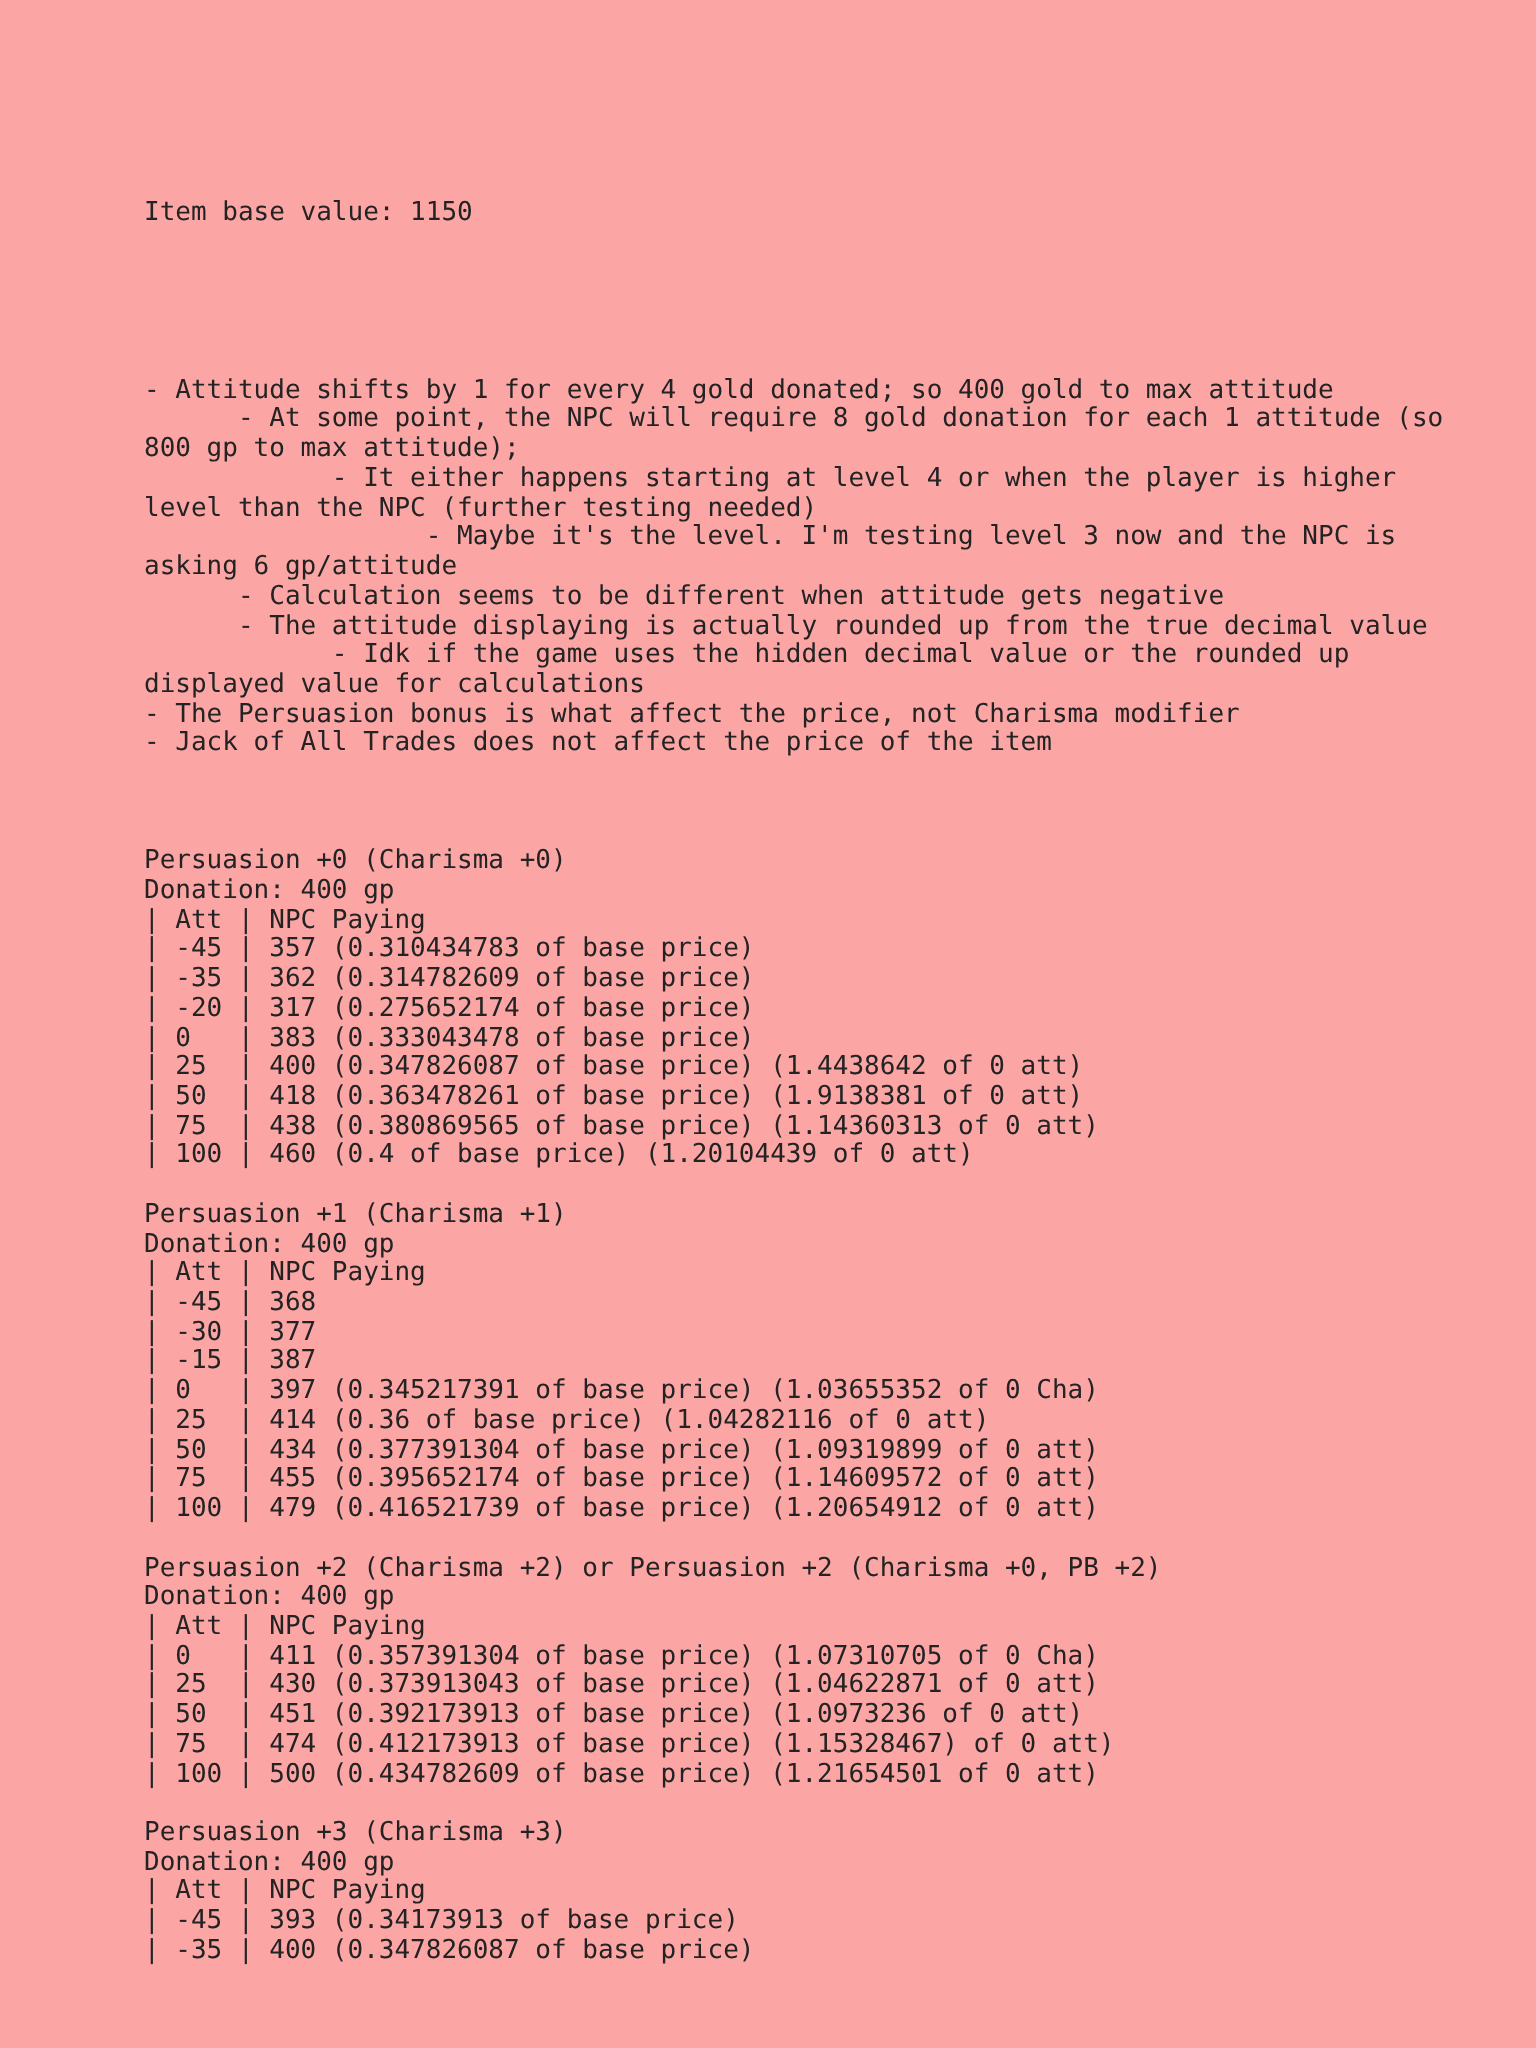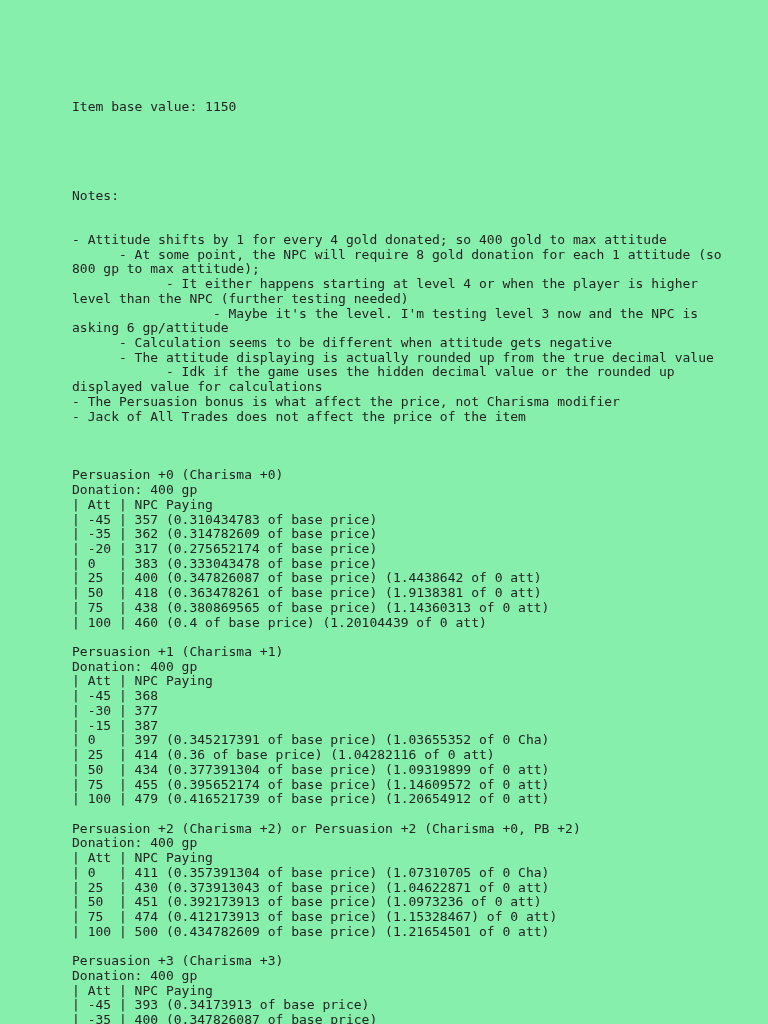--- a/index.html
+++ b/index.html
@@ -9,21 +9,21 @@
   }
   body {
     width: 768px;
     height: 1024px;
     overflow: hidden;
     position: relative;
   }
   .page {
     position: absolute;
     inset: 0;
-    background: #86efac;
+    background: #fca5a5;
   }
   .doc {
     position: absolute;
     left: 72px;
     top: 71px;
     font-family: "DejaVu Sans Mono", "Liberation Mono", monospace;
     font-size: 13px;
     line-height: 14.72px;
     color: #232323;
     white-space: pre;
@@ -33,17 +33,16 @@
     white-space: pre;
   }
 </style>
 </head>
 <body>
 
 <div class="page">
   <div class="doc">
     <div class="line">Item base value: 1150</div>
     <div class="line"></div>
-    <div class="line">Notes:</div>
     <div id="notes-lines"><div class="line">- Attitude shifts by 1 for every 4 gold donated; so 400 gold to max attitude</div><div class="line">      - At some point, the NPC will require 8 gold donation for each 1 attitude (so</div><div class="line">800 gp to max attitude);</div><div class="line">            - It either happens starting at level 4 or when the player is higher</div><div class="line">level than the NPC (further testing needed)</div><div class="line">                  - Maybe it's the level. I'm testing level 3 now and the NPC is</div><div class="line">asking 6 gp/attitude</div><div class="line">      - Calculation seems to be different when attitude gets negative</div><div class="line">      - The attitude displaying is actually rounded up from the true decimal value</div><div class="line">            - Idk if the game uses the hidden decimal value or the rounded up</div><div class="line">displayed value for calculations</div><div class="line">- The Persuasion bonus is what affect the price, not Charisma modifier</div><div class="line">- Jack of All Trades does not affect the price of the item</div></div>
     <div id="sections"><div><div class="line"></div><div class="line">Persuasion +0 (Charisma +0)</div><div class="line">Donation: 400 gp</div><div class="line">| Att | NPC Paying</div><div class="line">| -45 | 357 (0.310434783 of base price)</div><div class="line">| -35 | 362 (0.314782609 of base price)</div><div class="line">| -20 | 317 (0.275652174 of base price)</div><div class="line">| 0   | 383 (0.333043478 of base price)</div><div class="line">| 25  | 400 (0.347826087 of base price) (1.4438642 of 0 att)</div><div class="line">| 50  | 418 (0.363478261 of base price) (1.9138381 of 0 att)</div><div class="line">| 75  | 438 (0.380869565 of base price) (1.14360313 of 0 att)</div><div class="line">| 100 | 460 (0.4 of base price) (1.20104439 of 0 att)</div></div><div><div class="line"></div><div class="line">Persuasion +1 (Charisma +1)</div><div class="line">Donation: 400 gp</div><div class="line">| Att | NPC Paying</div><div class="line">| -45 | 368</div><div class="line">| -30 | 377</div><div class="line">| -15 | 387</div><div class="line">| 0   | 397 (0.345217391 of base price) (1.03655352 of 0 Cha)</div><div class="line">| 25  | 414 (0.36 of base price) (1.04282116 of 0 att)</div><div class="line">| 50  | 434 (0.377391304 of base price) (1.09319899 of 0 att)</div><div class="line">| 75  | 455 (0.395652174 of base price) (1.14609572 of 0 att)</div><div class="line">| 100 | 479 (0.416521739 of base price) (1.20654912 of 0 att)</div></div><div><div class="line"></div><div class="line">Persuasion +2 (Charisma +2) or Persuasion +2 (Charisma +0, PB +2)</div><div class="line">Donation: 400 gp</div><div class="line">| Att | NPC Paying</div><div class="line">| 0   | 411 (0.357391304 of base price) (1.07310705 of 0 Cha)</div><div class="line">| 25  | 430 (0.373913043 of base price) (1.04622871 of 0 att)</div><div class="line">| 50  | 451 (0.392173913 of base price) (1.0973236 of 0 att)</div><div class="line">| 75  | 474 (0.412173913 of base price) (1.15328467) of 0 att)</div><div class="line">| 100 | 500 (0.434782609 of base price) (1.21654501 of 0 att)</div></div><div><div class="line"></div><div class="line">Persuasion +3 (Charisma +3)</div><div class="line">Donation: 400 gp</div><div class="line">| Att | NPC Paying</div><div class="line">| -45 | 393 (0.34173913 of base price)</div><div class="line">| -35 | 400 (0.347826087 of base price)</div></div></div>
   </div>
 </div>
 
 </body></html>

